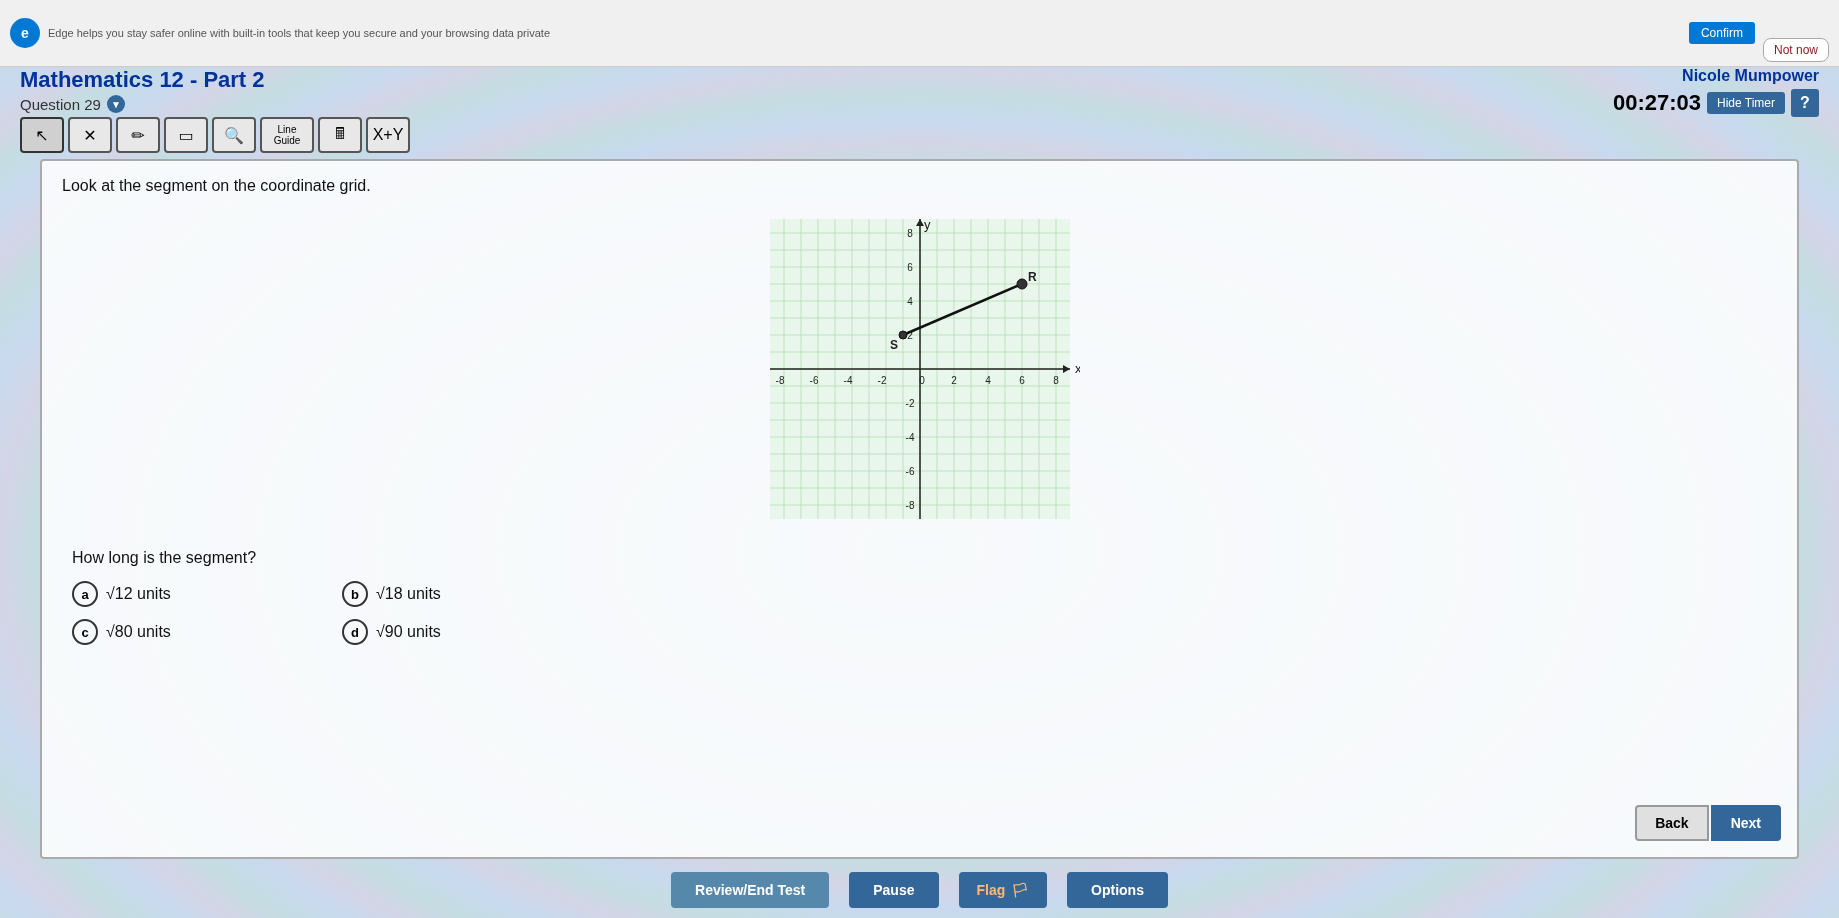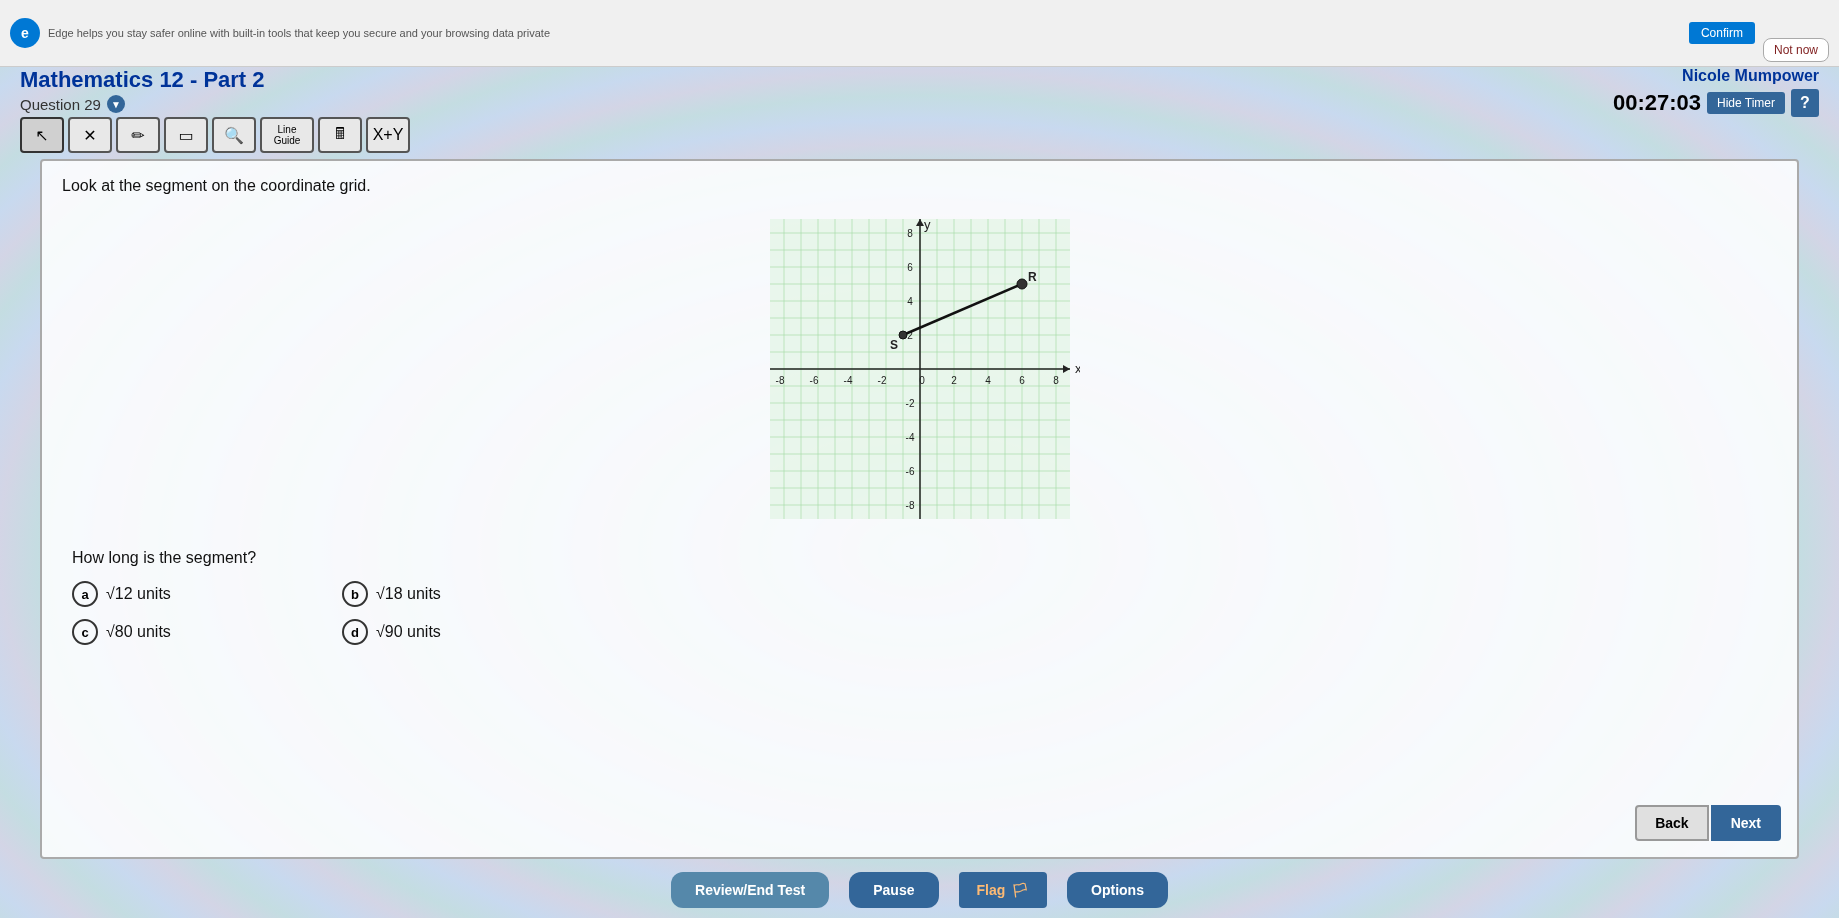--- a/index.html
+++ b/index.html
@@ -306,21 +306,21 @@
       gap: 20px;
       padding: 10px 20px;
       background: transparent;
     }
 
     .bottom-bar-btn {
       background: #336699;
       color: white;
       border: none;
       padding: 6px 24px;
-      border-radius: 12px;
+      border-radius: 4px;
       cursor: pointer;
       font-size: 14px;
       font-weight: bold;
     }
 
     .bottom-bar-btn.review {
       background: #5588aa;
     }
 
     .flag-btn-bottom {

